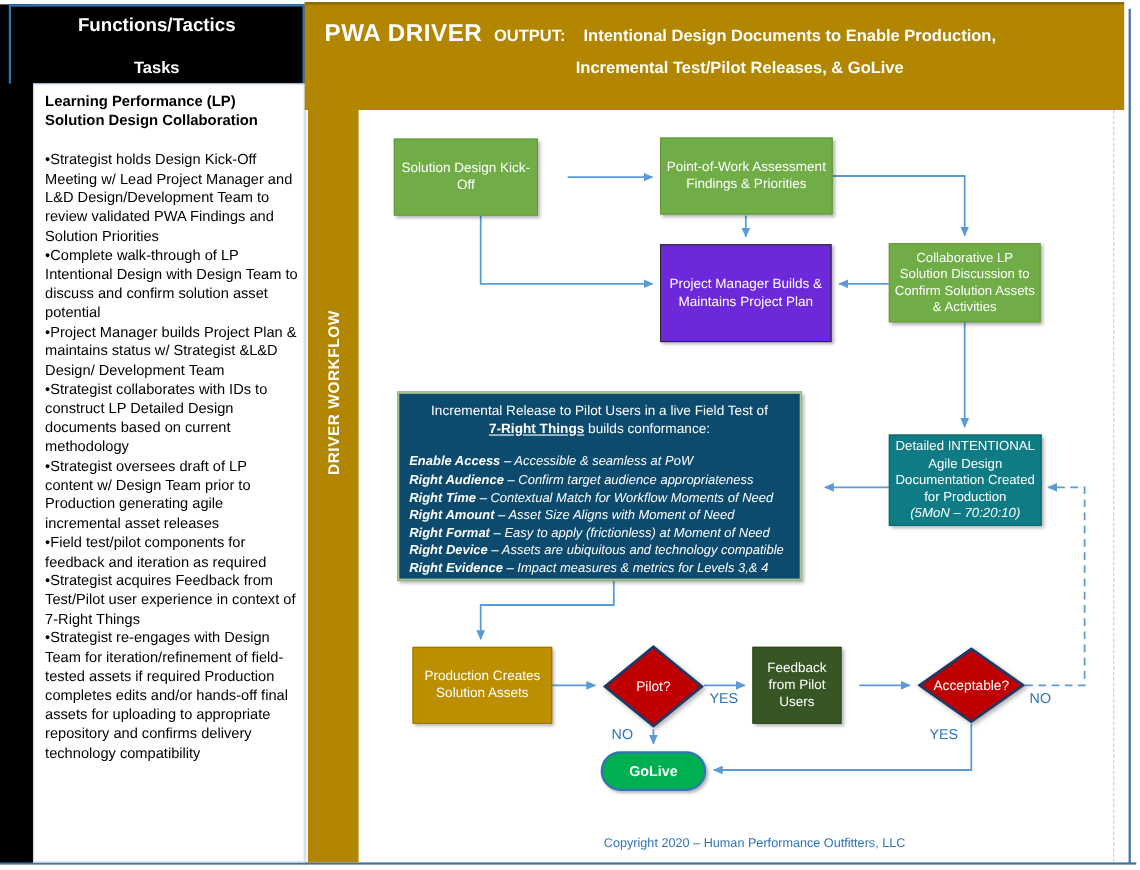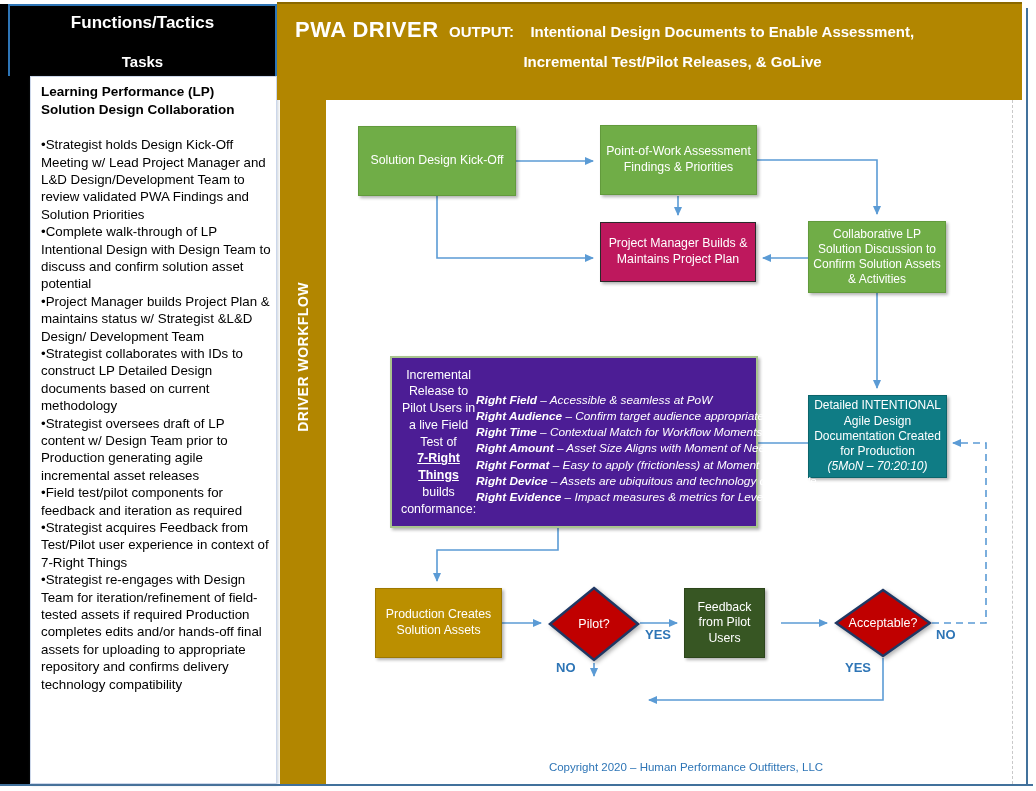--- a/index.html
+++ b/index.html
@@ -33,48 +33,48 @@
   
   .gold-strip{position:absolute;left:280px;top:100px;width:46px;height:684px;background:#B28600;
       display:flex;align-items:center;justify-content:center;padding-bottom:170px;box-sizing:border-box;}
   .strip-text{writing-mode:vertical-rl;transform:rotate(180deg);color:#fff;font-size:14px;
       font-weight:bold;letter-spacing:.5px;white-space:nowrap;}
   
   .node{position:absolute;display:flex;align-items:center;justify-content:center;text-align:center;
       color:#fff;font-size:12.3px;line-height:1.27;box-sizing:border-box;padding:3px 4px;
       box-shadow:2px 2px 3px rgba(0,0,0,.3);z-index:2;}
   .green{background:#70AD47;border:1px solid #629a3c;}
-  .n-kickoff{left:358px;top:126px;width:158px;height:70px;}
+  .n-kickoff{left:358px;top:126px;width:131px;height:70px;}
   .n-pow{left:600px;top:125px;width:157px;height:70px;}
-  .n-pm{left:600px;top:222px;width:156px;height:60px;background:#be185d;border:1px solid #2a2a2a;}
+  .n-pm{left:600px;top:222px;width:156px;height:89px;background:#6d28d9;border:1px solid #2a2a2a;}
   .n-collab{left:808px;top:221px;width:138px;height:72px;font-size:12px;}
   .n-teal{left:808px;top:395px;width:139px;height:83px;background:#0F7C85;border:1px solid #0b646b;
       font-size:12px;flex-direction:column;}
   .n-teal .note{font-style:italic;}
-  .n-seven{left:390px;top:356px;width:368px;height:172px;background:#4c1d95;border:2px solid #a9c48e;
-      flex-direction:row;justify-content:flex-start;padding:7px 9px;}
+  .n-seven{left:361px;top:356px;width:368px;height:172px;background:#0c4a6e;border:2px solid #a9c48e;
+      flex-direction:column;justify-content:flex-start;padding:7px 9px;}
   .sv-head{font-size:12.4px;line-height:1.35;}
   .sv-em{font-weight:bold;text-decoration:underline;}
   .sv-items{margin-top:13px;width:100%;text-align:left;}
   .sv-item{font-size:11.8px;line-height:1.36;white-space:nowrap;}
   .sv-term{font-weight:bold;font-style:italic;}
   .sv-desc{font-style:italic;}
   .n-prod{left:375px;top:588px;width:127px;height:70px;background:#BB8F00;border:1px solid #9d7800;}
   .n-feedback{left:684px;top:588px;width:81px;height:70px;background:#375623;border:1px solid #2c451b;}
   .n-golive{left:546px;top:683px;width:96px;height:36px;background:#00B050;border:2px solid #2E75B6;
       border-radius:18px;font-size:13px;font-weight:bold;}
   .diamond{position:absolute;z-index:2;}
   .d-pilot{left:548px;top:586px;width:92px;height:76px;}
   .d-acceptable{left:834px;top:588px;width:98px;height:70px;}
   .diamond svg{position:absolute;left:0;top:0;filter:drop-shadow(2px 2px 2px rgba(0,0,0,.3));}
   .d-label{position:absolute;inset:0;display:flex;align-items:center;justify-content:center;
       color:#fff;font-size:12.5px;}
   
   .wires{position:absolute;left:0;top:0;z-index:1;pointer-events:none;}
-  .edge-label{position:absolute;z-index:3;color:#2E75B6;font-size:13px;font-weight:700;}
+  .edge-label{position:absolute;z-index:3;color:#2E75B6;font-size:13px;font-weight:400;}
   .l-pilot-yes{left:645px;top:627px;}
   .l-pilot-no{left:556px;top:660px;}
   .l-acc-no{left:936px;top:627px;}
   .l-acc-yes{left:845px;top:660px;}
   .copyright{position:absolute;left:346px;top:761px;width:680px;text-align:center;
       color:#2E75B6;font-size:11.5px;z-index:2;}
 </style>
 </head>
 <body>
 
@@ -98,21 +98,21 @@
     <p class="task">Strategist oversees draft of LP content w/ Design Team prior to Production generating agile incremental asset releases</p>
     <p class="task">Field test/pilot components for feedback and iteration as required</p>
     <p class="task">Strategist acquires Feedback from Test/Pilot user experience in context of 7-Right Things</p>
     <p class="task">Strategist re-engages with Design Team for iteration/refinement of field-tested assets if required Production completes edits and/or hands-off final assets for uploading to appropriate repository and confirms delivery technology compatibility</p>
   </div>
 
   <div class="banner">
     <div class="banner-l1">
       <span class="banner-brand">PWA DRIVER</span>
       <span class="banner-output">OUTPUT:</span>
-      <span class="banner-t1">Intentional Design Documents to Enable Assessment,</span>
+      <span class="banner-t1">Intentional Design Documents to Enable Production,</span>
     </div>
     <div class="banner-l2">Incremental Test/Pilot Releases, &amp; GoLive</div>
   </div>
 
   <div class="gold-strip">
     <span class="strip-text">DRIVER WORKFLOW</span>
   </div>
 
   <svg class="wires" width="1036" height="791" viewBox="0 0 1036 791">
     <defs>
@@ -153,21 +153,21 @@
   <div class="node n-teal">
     <span>Detailed INTENTIONAL Agile Design Documentation Created for Production</span>
     <span class="note">(5MoN – 70:20:10)</span>
   </div>
   <div class="node n-seven">
     <div class="sv-head">
       <span>Incremental Release to Pilot Users in a live Field Test of</span><br>
       <span class="sv-em">7-Right Things</span><span> builds conformance:</span>
     </div>
     <div class="sv-items">
-      <div class="sv-item"><span class="sv-term">Right Field</span> <span class="sv-desc">– Accessible &amp; seamless at PoW</span></div>
+      <div class="sv-item"><span class="sv-term">Enable Access</span> <span class="sv-desc">– Accessible &amp; seamless at PoW</span></div>
       <div class="sv-item"><span class="sv-term">Right Audience</span> <span class="sv-desc">– Confirm target audience appropriateness</span></div>
       <div class="sv-item"><span class="sv-term">Right Time</span> <span class="sv-desc">– Contextual Match for Workflow Moments of Need</span></div>
       <div class="sv-item"><span class="sv-term">Right Amount</span> <span class="sv-desc">– Asset Size Aligns with Moment of Need</span></div>
       <div class="sv-item"><span class="sv-term">Right Format</span> <span class="sv-desc">– Easy to apply (frictionless) at Moment of Need</span></div>
       <div class="sv-item"><span class="sv-term">Right Device</span> <span class="sv-desc">– Assets are ubiquitous and technology compatible</span></div>
       <div class="sv-item"><span class="sv-term">Right Evidence</span> <span class="sv-desc">– Impact measures &amp; metrics for Levels 3,&amp; 4</span></div>
     </div>
   </div>
   <div class="node n-prod">
     <span>Production Creates Solution Assets</span>
@@ -180,20 +180,23 @@
   </div>
   <div class="node n-feedback">
     <span>Feedback from Pilot Users</span>
   </div>
   <div class="diamond d-acceptable">
     <svg width="98" height="70" viewBox="0 0 98 70">
       <polygon points="49,2 96,35 49,68 2,35" fill="#C00000" stroke="#1F3864" stroke-width="2.5"></polygon>
     </svg>
     <span class="d-label">Acceptable?</span>
   </div>
+  <div class="node n-golive">
+    <span>GoLive</span>
+  </div>
 
   <div class="edge-label l-pilot-yes">YES</div>
   <div class="edge-label l-pilot-no">NO</div>
   <div class="edge-label l-acc-no">NO</div>
   <div class="edge-label l-acc-yes">YES</div>
 
   <div class="copyright">Copyright 2020 – Human Performance Outfitters, LLC</div>
 </div>
 
 </body></html>

